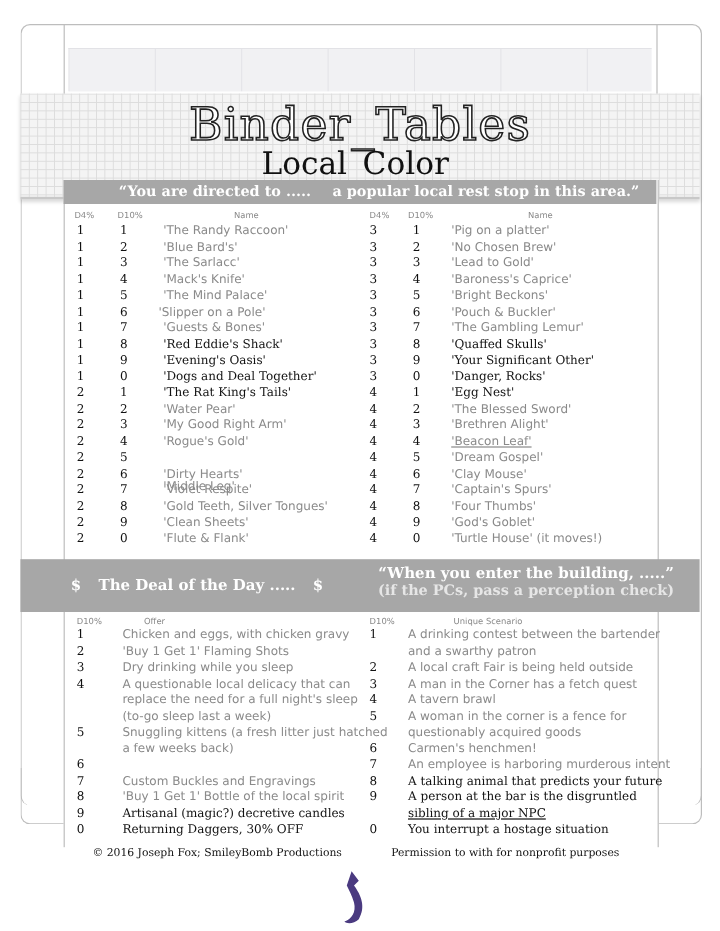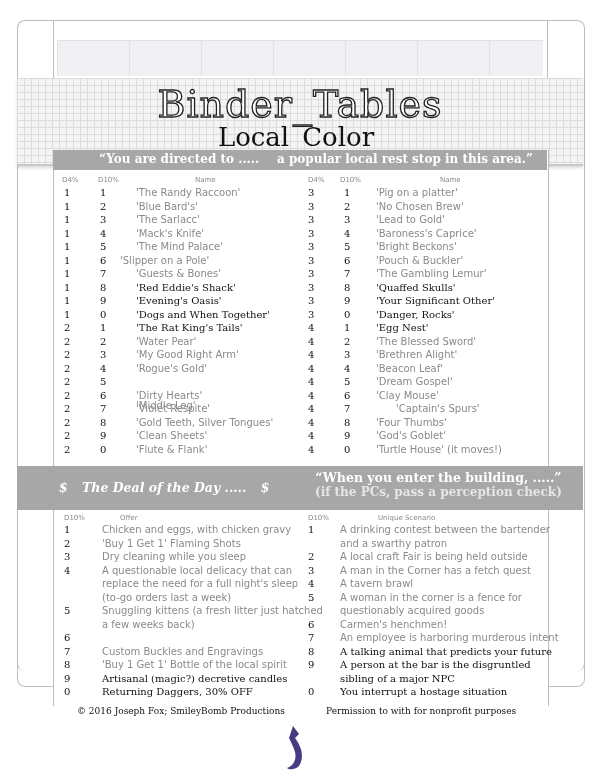--- a/index.html
+++ b/index.html
@@ -15,21 +15,21 @@
     border-bottom:2px solid #c8c8c8;box-shadow:0 2px 3px rgba(0,0,0,.15);}
   .title{position:absolute;left:0;width:600px;top:82px;text-align:center;font-size:38px;letter-spacing:1px;color:#fff;
     -webkit-text-stroke:1.3px #222;font-family:"DejaVu Serif",serif;}
   .subtitle{position:absolute;left:0;width:592px;top:122px;text-align:center;font-size:26px;color:#111;font-family:"DejaVu Serif",serif;}
   .content{position:absolute;left:53px;top:150px;width:494px;height:556px;background:#fff;border-left:1px solid #bdbdbd;border-right:1px solid #bdbdbd;}
   .band{position:absolute;background:#a7a7a7;color:#fff;font-weight:bold;font-family:"DejaVu Serif",serif;}
   .band1{left:53px;top:150px;width:494px;height:20px;font-size:12px;}
   .band1 .l{position:absolute;left:46px;top:2px;}
   .band1 .r{position:absolute;left:224px;top:2px;}
   .band2{left:17px;top:466px;width:566px;height:44px;font-size:12.5px;}
-  .band2 .deal{position:absolute;left:42px;top:14px;font-style:italic;}
+  .band2 .deal{position:absolute;left:42px;top:14px;}
   .band2 .deal span{margin-right:10px;}
   .band2 .scen{position:absolute;left:298px;top:4px;text-align:center;}
   .band2 .scen .sub{color:#e6e6e6;font-weight:bold;font-size:12px;}
   .colhead{position:absolute;font-family:"DejaVu Sans",sans-serif;font-size:7px;color:#888;}
   .row{position:absolute;height:13px;font-size:10px;line-height:13px;white-space:nowrap;}
   .row .n{position:absolute;font-size:10px;}
   .faded{color:#8a8a8a;font-size:8px;font-family:"DejaVu Sans",sans-serif;text-align:center;}
   .bold{color:#111;font-size:10px;}
   .footer{position:absolute;top:706px;font-size:9px;font-family:"DejaVu Serif",serif;color:#111;}
   .logo{position:absolute;left:283px;top:724px;}
@@ -81,41 +81,41 @@
       <span class="n faded" style="left:136px;">'Mack's Knife'</span>
     </div>
     <div class="row" style="left:0;top:240px;width:600px;">
       <span class="n" style="left:64px;">1</span>
       <span class="n" style="left:100px;">5</span>
       <span class="n faded" style="left:136px;">'The Mind Palace'</span>
     </div>
     <div class="row" style="left:0;top:253.5px;width:600px;">
       <span class="n" style="left:64px;">1</span>
       <span class="n" style="left:100px;">6</span>
-      <span class="n faded" style="left:120px;">'Slipper on a Pole'</span>
+      <span class="n faded" style="left:132px;">'Slipper on a Pole'</span>
     </div>
     <div class="row" style="left:0;top:267px;width:600px;">
       <span class="n" style="left:64px;">1</span>
       <span class="n" style="left:100px;">7</span>
       <span class="n faded" style="left:136px;">'Guests &amp; Bones'</span>
     </div>
     <div class="row" style="left:0;top:280.5px;width:600px;">
       <span class="n" style="left:64px;">1</span>
       <span class="n" style="left:100px;">8</span>
       <span class="n bold" style="left:136px;">'Red Eddie's Shack'</span>
     </div>
     <div class="row" style="left:0;top:294px;width:600px;">
       <span class="n" style="left:64px;">1</span>
       <span class="n" style="left:100px;">9</span>
       <span class="n bold" style="left:136px;">'Evening's Oasis'</span>
     </div>
     <div class="row" style="left:0;top:307.5px;width:600px;">
       <span class="n" style="left:64px;">1</span>
       <span class="n" style="left:100px;">0</span>
-      <span class="n bold" style="left:136px;">'Dogs and When Together'</span>
+      <span class="n bold" style="left:136px;">'Dogs and Deal Together'</span>
     </div>
     <div class="row" style="left:0;top:321px;width:600px;">
       <span class="n" style="left:64px;">2</span>
       <span class="n" style="left:100px;">1</span>
       <span class="n bold" style="left:136px;">'The Rat King's Tails'</span>
     </div>
     <div class="row" style="left:0;top:334.5px;width:600px;">
       <span class="n" style="left:64px;">2</span>
       <span class="n" style="left:100px;">2</span>
       <span class="n faded" style="left:136px;">'Water Pear'</span>
@@ -221,36 +221,36 @@
       <span class="n faded" style="left:376px;">'The Blessed Sword'</span>
     </div>
     <div class="row" style="left:0;top:348px;width:600px;">
       <span class="n" style="left:308px;">4</span>
       <span class="n" style="left:344px;">3</span>
       <span class="n faded" style="left:376px;">'Brethren Alight'</span>
     </div>
     <div class="row" style="left:0;top:361.5px;width:600px;">
       <span class="n" style="left:308px;">4</span>
       <span class="n" style="left:344px;">4</span>
-      <span class="n faded" style="left:376px;">'Beacon Leaf'</span>
+      <span class="n faded" style="left:376px;text-decoration:underline;">'Beacon Leaf'</span>
     </div>
     <div class="row" style="left:0;top:375px;width:600px;">
       <span class="n" style="left:308px;">4</span>
       <span class="n" style="left:344px;">5</span>
       <span class="n faded" style="left:376px;">'Dream Gospel'</span>
     </div>
     <div class="row" style="left:0;top:388.5px;width:600px;">
       <span class="n" style="left:308px;">4</span>
       <span class="n" style="left:344px;">6</span>
       <span class="n faded" style="left:376px;">'Clay Mouse'</span>
     </div>
     <div class="row" style="left:0;top:402px;width:600px;">
       <span class="n" style="left:308px;">4</span>
       <span class="n" style="left:344px;">7</span>
-      <span class="n faded" style="left:376px;margin-left:20px;">'Captain's Spurs'</span>
+      <span class="n faded" style="left:376px;">'Captain's Spurs'</span>
     </div>
     <div class="row" style="left:0;top:415.5px;width:600px;">
       <span class="n" style="left:308px;">4</span>
       <span class="n" style="left:344px;">8</span>
       <span class="n faded" style="left:376px;">'Four Thumbs'</span>
     </div>
     <div class="row" style="left:0;top:429px;width:600px;">
       <span class="n" style="left:308px;">4</span>
       <span class="n" style="left:344px;">9</span>
       <span class="n faded" style="left:376px;">'God's Goblet'</span>
@@ -282,27 +282,27 @@
     <div class="row" style="left:0;top:523px;width:600px;">
       <span class="n" style="left:64px;">1</span>
       <span class="n faded" style="left:102px;top:0px;">Chicken and eggs, with chicken gravy</span>
     </div>
     <div class="row" style="left:0;top:536.5px;width:600px;">
       <span class="n" style="left:64px;">2</span>
       <span class="n faded" style="left:102px;top:0px;">'Buy 1 Get 1' Flaming Shots</span>
     </div>
     <div class="row" style="left:0;top:550px;width:600px;">
       <span class="n" style="left:64px;">3</span>
-      <span class="n faded" style="left:102px;top:0px;">Dry cleaning while you sleep</span>
+      <span class="n faded" style="left:102px;top:0px;">Dry drinking while you sleep</span>
     </div>
     <div class="row" style="left:0;top:563.5px;width:600px;">
       <span class="n" style="left:64px;">4</span>
       <span class="n faded" style="left:102px;top:13.5px;">replace the need for a full night's sleep</span>
       <span class="n faded" style="left:102px;top:0px;">A questionable local delicacy that can</span>
-      <span class="n faded" style="left:102px;top:27px;">(to-go orders last a week)</span>
+      <span class="n faded" style="left:102px;top:27px;">(to-go sleep last a week)</span>
     </div>
     <div class="row" style="left:0;top:604px;width:600px;">
       <span class="n" style="left:64px;">5</span>
       <span class="n faded" style="left:102px;top:0px;">Snuggling kittens (a fresh litter just hatched</span>
       <span class="n faded" style="left:102px;top:13.5px;">a few weeks back)</span>
     </div>
     <div class="row" style="left:0;top:631px;width:600px;">
       <span class="n" style="left:64px;">6</span>
     </div>
     <div class="row" style="left:0;top:644.5px;width:600px;">
@@ -351,21 +351,21 @@
       <span class="n" style="left:308px;">7</span>
       <span class="n faded" style="left:340px;top:0px;">An employee is harboring murderous intent</span>
     </div>
     <div class="row" style="left:0;top:644.5px;width:600px;">
       <span class="n" style="left:308px;">8</span>
       <span class="n bold" style="left:340px;top:0px;">A talking animal that predicts your future</span>
     </div>
     <div class="row" style="left:0;top:658px;width:600px;">
       <span class="n" style="left:308px;">9</span>
       <span class="n bold" style="left:340px;top:0px;">A person at the bar is the disgruntled</span>
-      <span class="n bold" style="left:340px;top:13.5px;">sibling of a major NPC</span>
+      <span class="n bold" style="left:340px;top:13.5px;text-decoration:underline;">sibling of a major NPC</span>
     </div>
     <div class="row" style="left:0;top:685px;width:600px;">
       <span class="n" style="left:308px;">0</span>
       <span class="n bold" style="left:340px;top:0px;">You interrupt a hostage situation</span>
     </div>
   </div>
 
 <div class="footer" style="left:77px;">© 2016 Joseph Fox; SmileyBomb Productions</div>
 <div class="footer" style="left:326px;">Permission to with for nonprofit purposes</div>
 <div class="logo">

